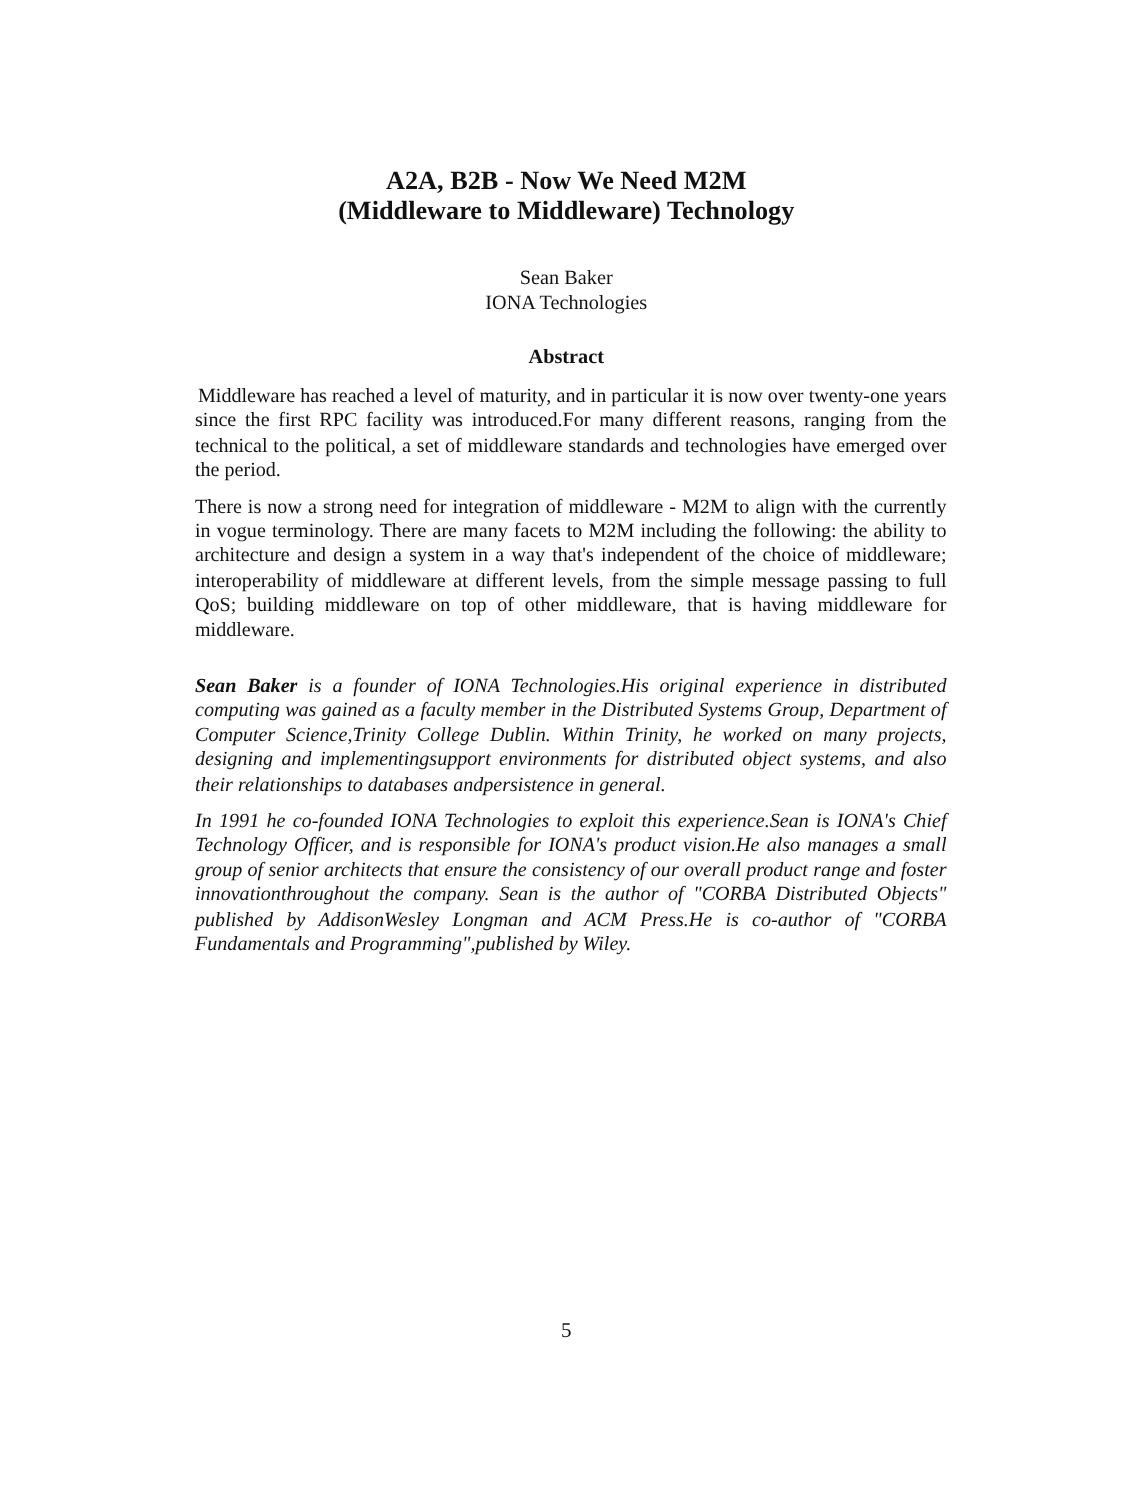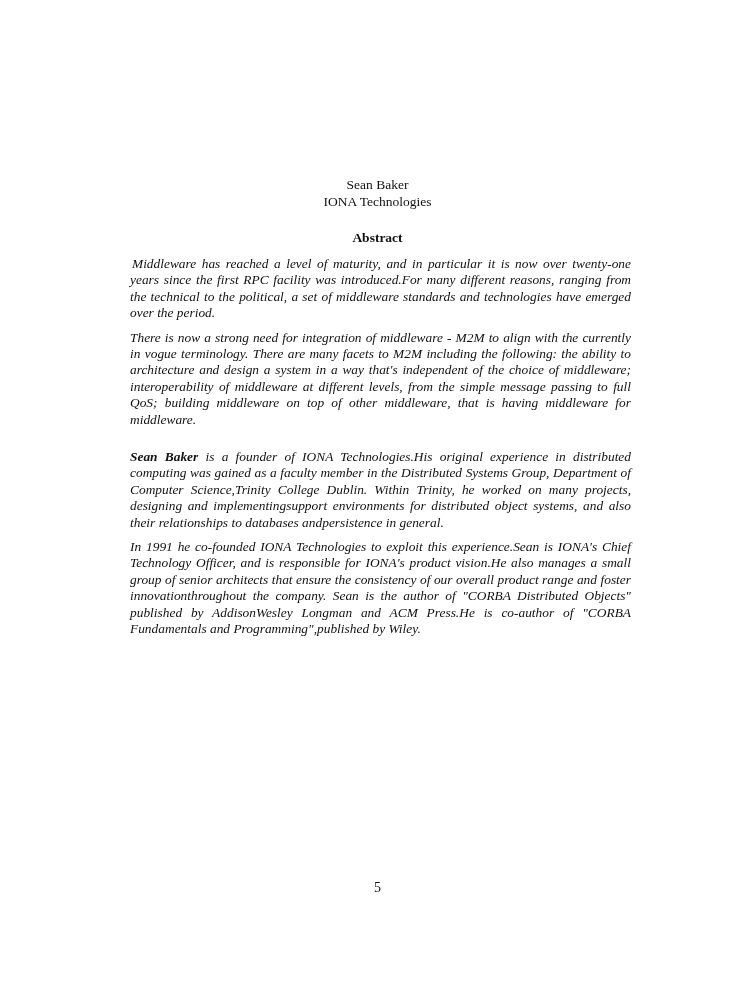--- a/index.html
+++ b/index.html
@@ -53,21 +53,20 @@
       font-size: 13.5px;
       line-height: 17px;
     }
     .body-block {
       position: absolute;
       left: 130px;
       width: 501px;
       font-size: 13.4px;
       line-height: 16.4px;
       text-align: justify;
-      font-style: italic;
     }
     .body-block p {
       margin: 0 0 8px 0;
     }
     .abstract-text {
       top: 256px;
     }
     .abstract-text p:first-child {
       text-indent: 2px;
     }
@@ -86,20 +85,22 @@
       text-align: center;
       font-size: 14px;
     }
   </style>
 </head>
 <body>
 
 <div class="page">
 
   <div class="title">
+    <div>A2A, B2B - Now We Need M2M</div>
+    <div>(Middleware to Middleware) Technology</div>
   </div>
 
   <div class="author">
     <div>Sean Baker</div>
     <div class="affiliation">IONA Technologies</div>
   </div>
 
   <div class="abstract-heading">Abstract</div>
 
   <div class="body-block abstract-text">

